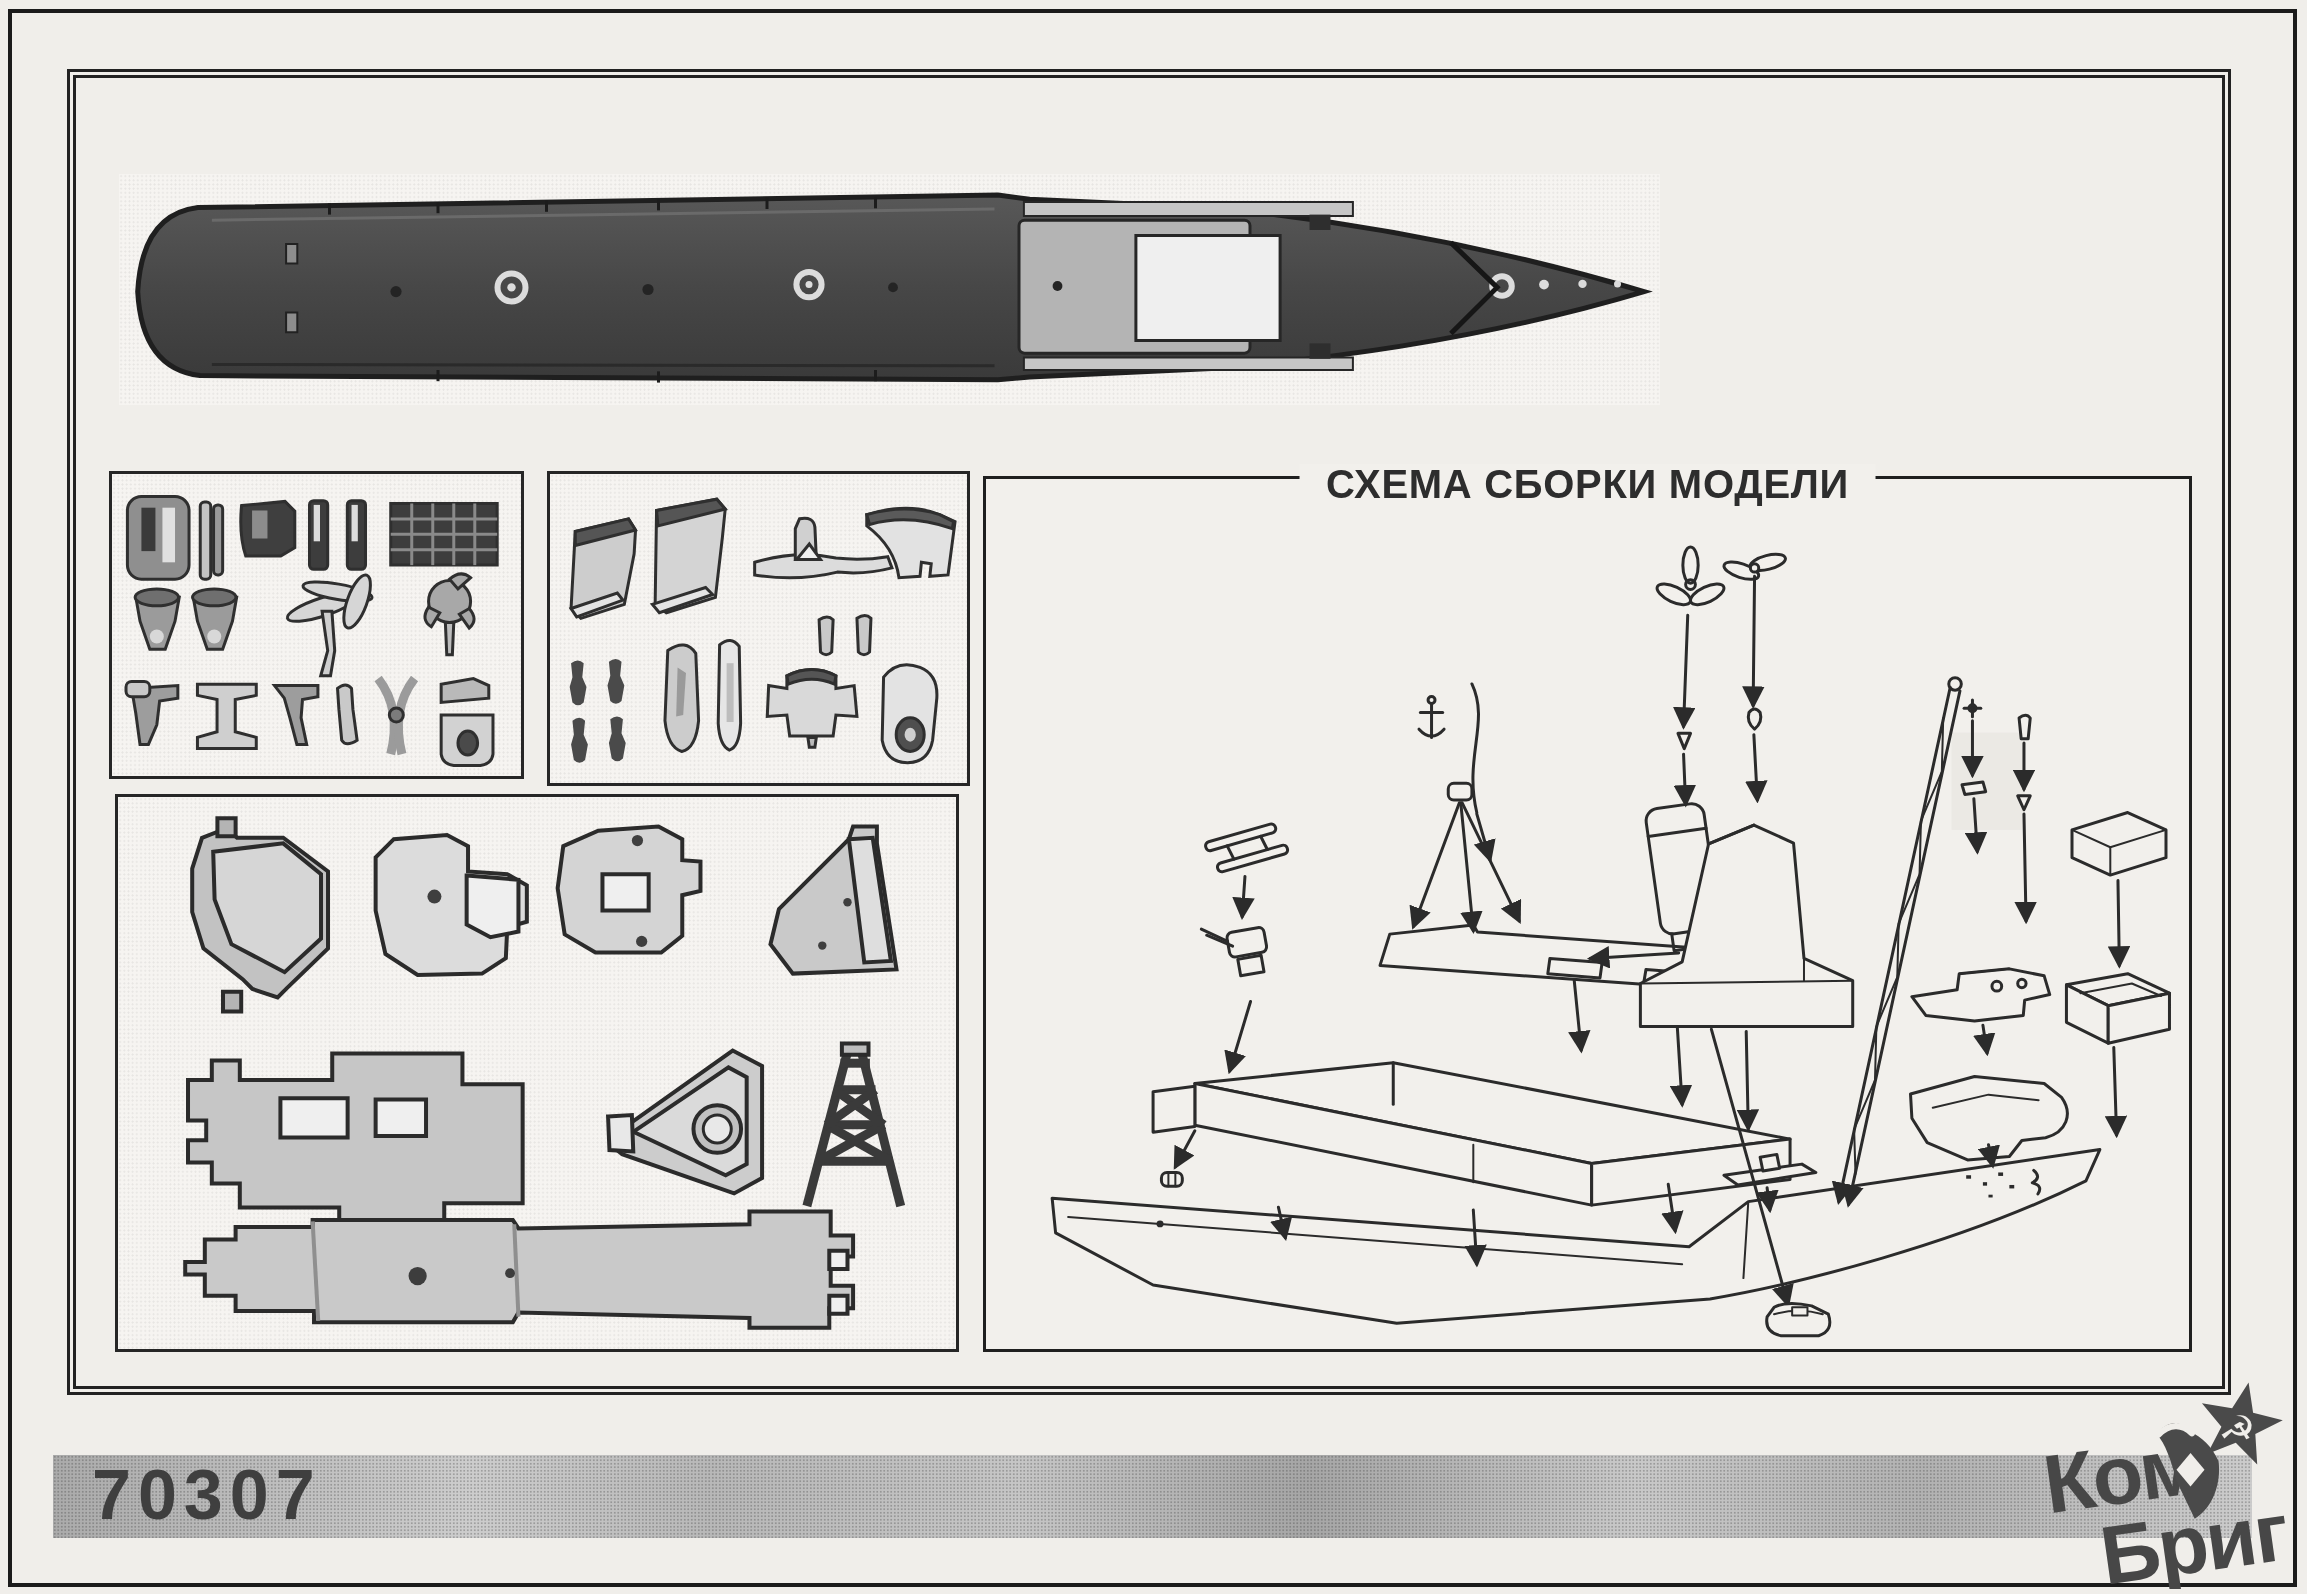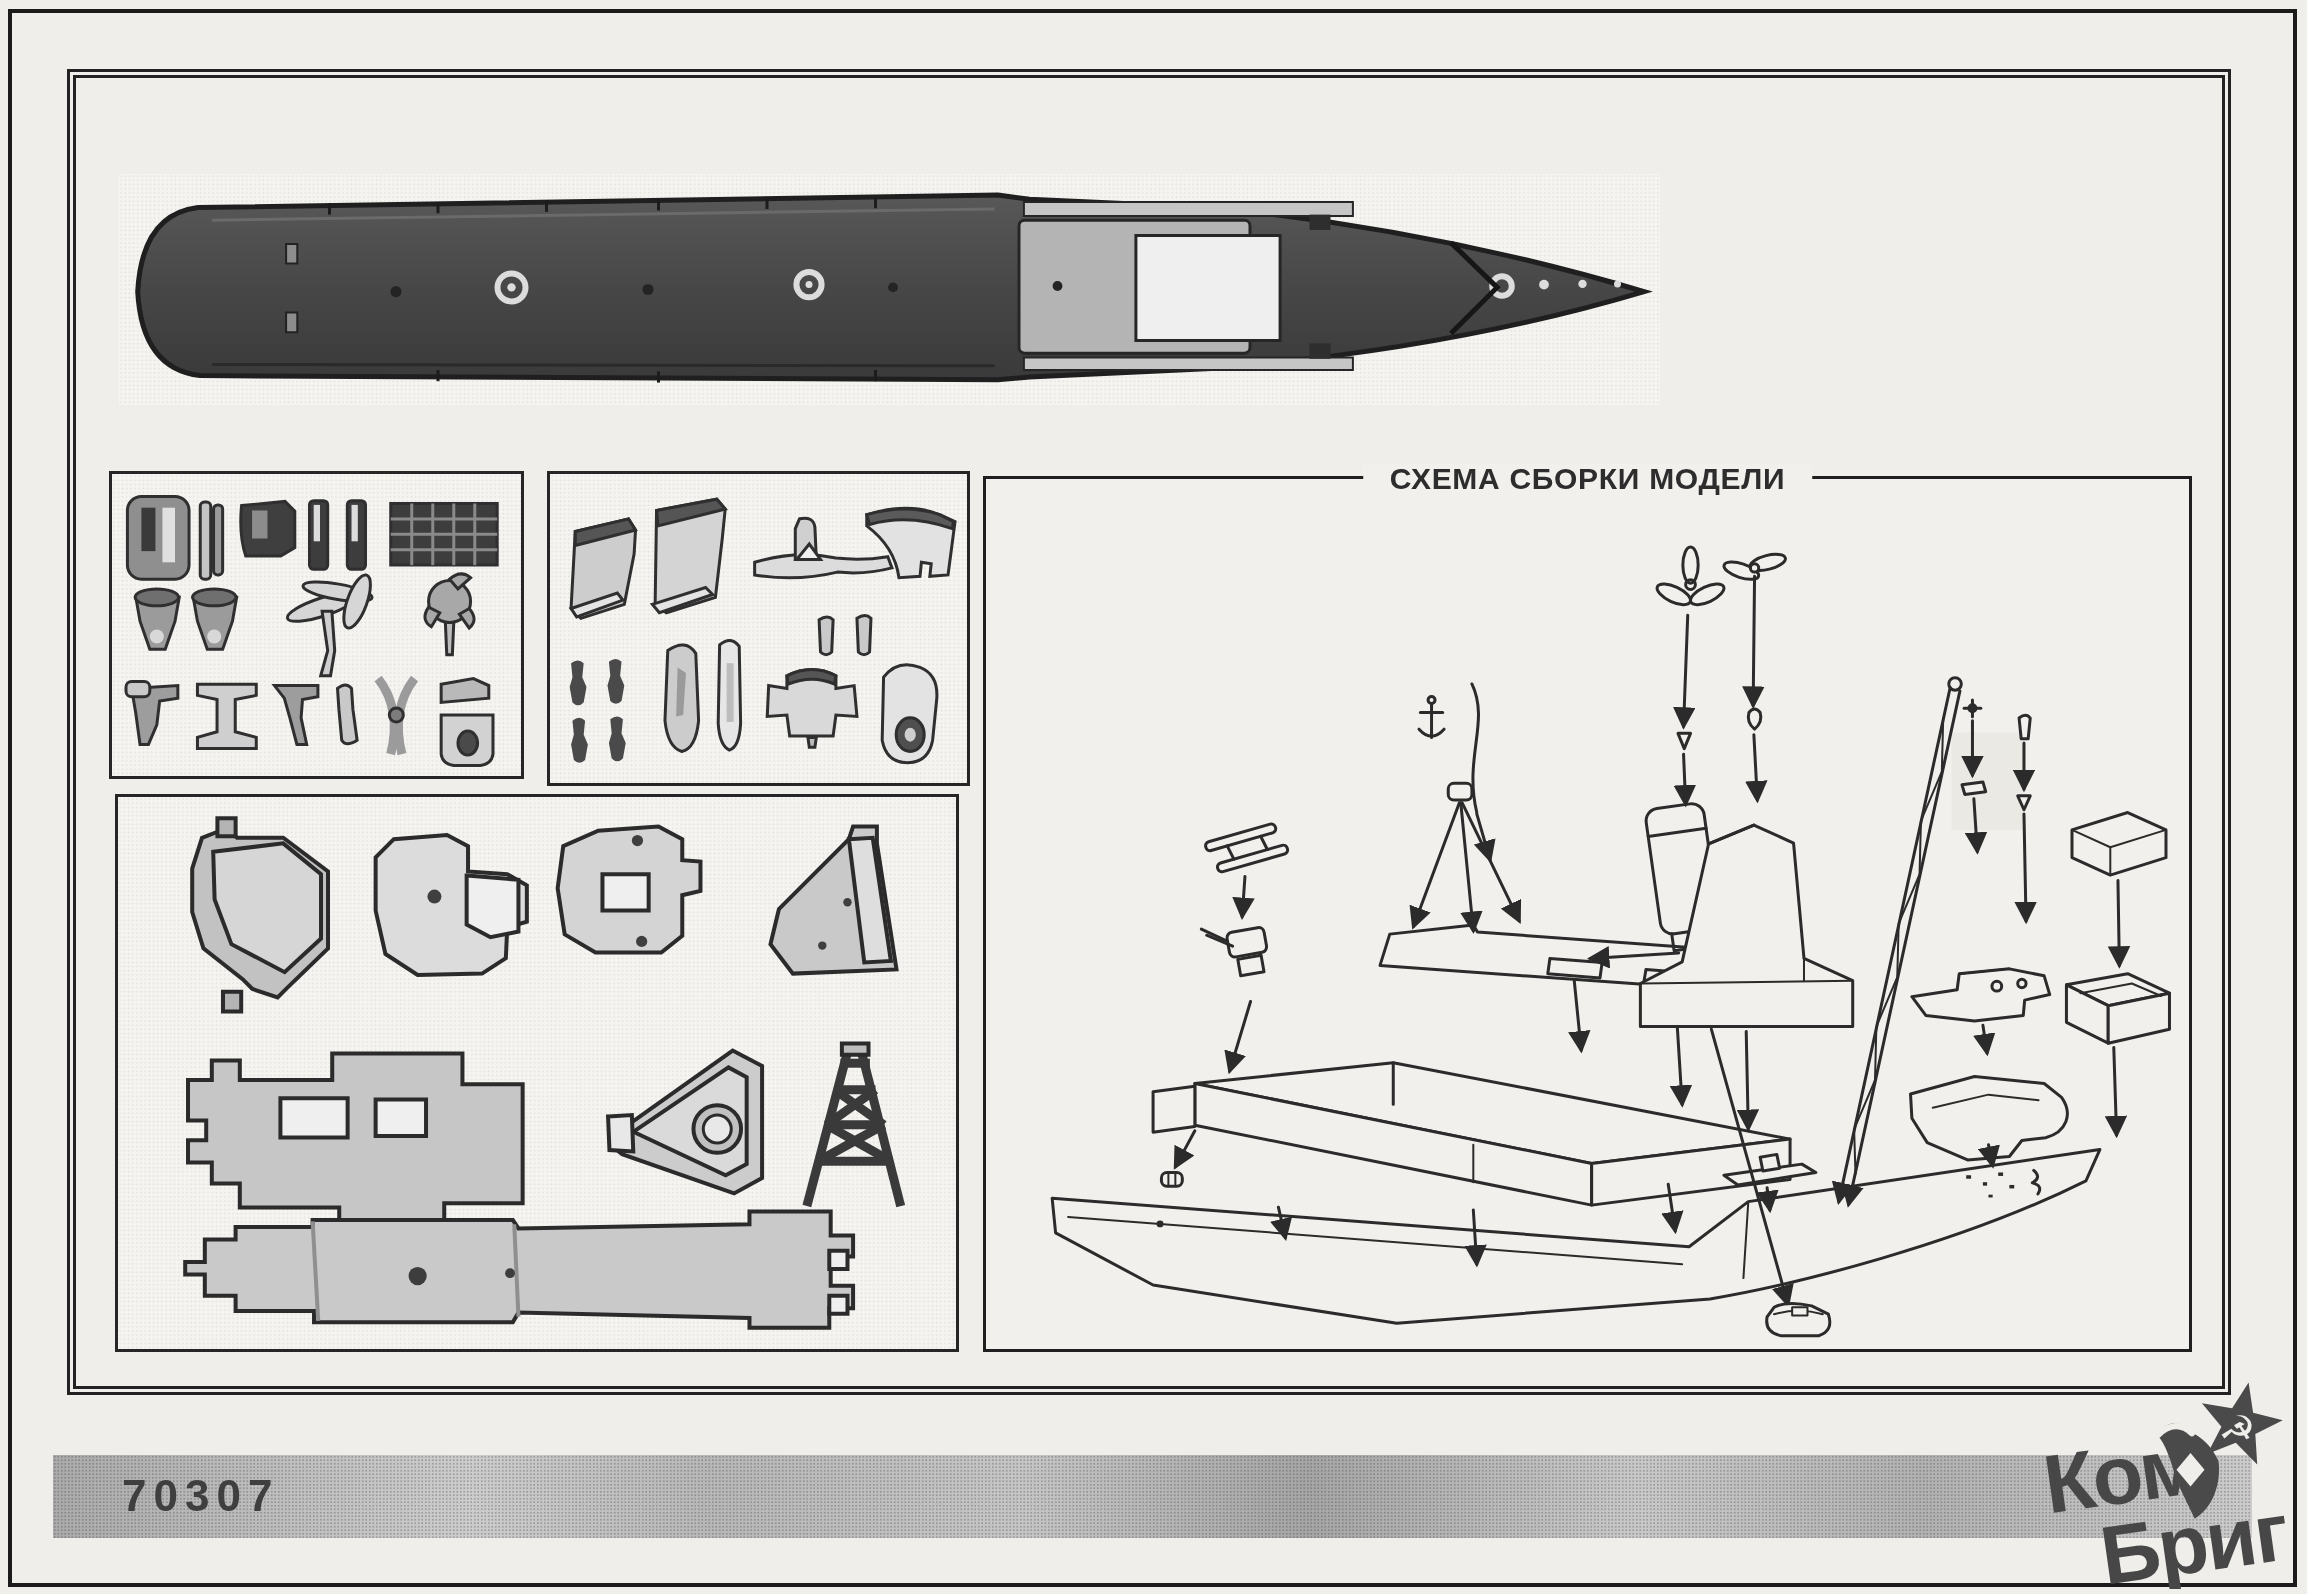--- a/index.html
+++ b/index.html
@@ -19,38 +19,38 @@
     background-image:radial-gradient(rgba(60,60,60,.08) 0.8px, transparent 1.2px);
     background-size:4.2px 4.2px;
   }
   .parts-box{border:3.5px solid #262626;}
   .assembly-box{left:983px;top:476px;width:1203px;height:870px;border:3.5px solid #1f1f1f;background:#f2f0ec;}
   .assembly-title-wrap{
     position:absolute;left:50%;top:-15.4px;transform:translateX(-50%);
     background:#f2f0ec;padding:0 27px;text-align:center;white-space:nowrap;
   }
   .assembly-title{
-    font-size:30px;font-weight:bold;letter-spacing:0.7px;color:#2d2d2d;line-height:1.0;
+    font-size:40px;font-weight:bold;letter-spacing:0.7px;color:#2d2d2d;line-height:1.0;
   }
   .assembly-subtitle{
     font-size:31.5px;font-weight:normal;letter-spacing:0.7px;color:#3a3a3a;line-height:1.15;
   }
   .assembly-subtitle .suffix{display:inline-block;margin-left:7px;opacity:.7;transform:translateY(2.1px);}
   
   .kit-bar{
     left:53px;top:1455px;width:2199px;height:83px;
     background-color:#bdbdbd;
     background-image:
       radial-gradient(rgba(40,40,40,.28) 0.9px, transparent 1.3px),
       linear-gradient(90deg,#ababab 0%,#b9b9b9 7%,#cdcdcd 19%,#b8b8b8 30%,#c6c6c6 44%,#a6a6a6 57%,#c9c9c9 72%,#b2b2b2 85%,#cccccc 100%);
     background-size:3.5px 3.5px,100% 100%;
   }
   .kit-number{
     position:absolute;left:39px;top:0;height:83px;line-height:81px;
-    font-size:44px;font-weight:bold;letter-spacing:7px;color:#3f3f3f;margin-left:30px;
+    font-size:70px;font-weight:bold;letter-spacing:7px;color:#3f3f3f;
   }
   svg{display:block;}
   .lineart path,.lineart line,.lineart polyline,.lineart polygon,.lineart rect,.lineart circle,.lineart ellipse{
     vector-effect:non-scaling-stroke;
   }
 </style>
 </head>
 <body>
 
 <div class="abs outer-frame"></div>

